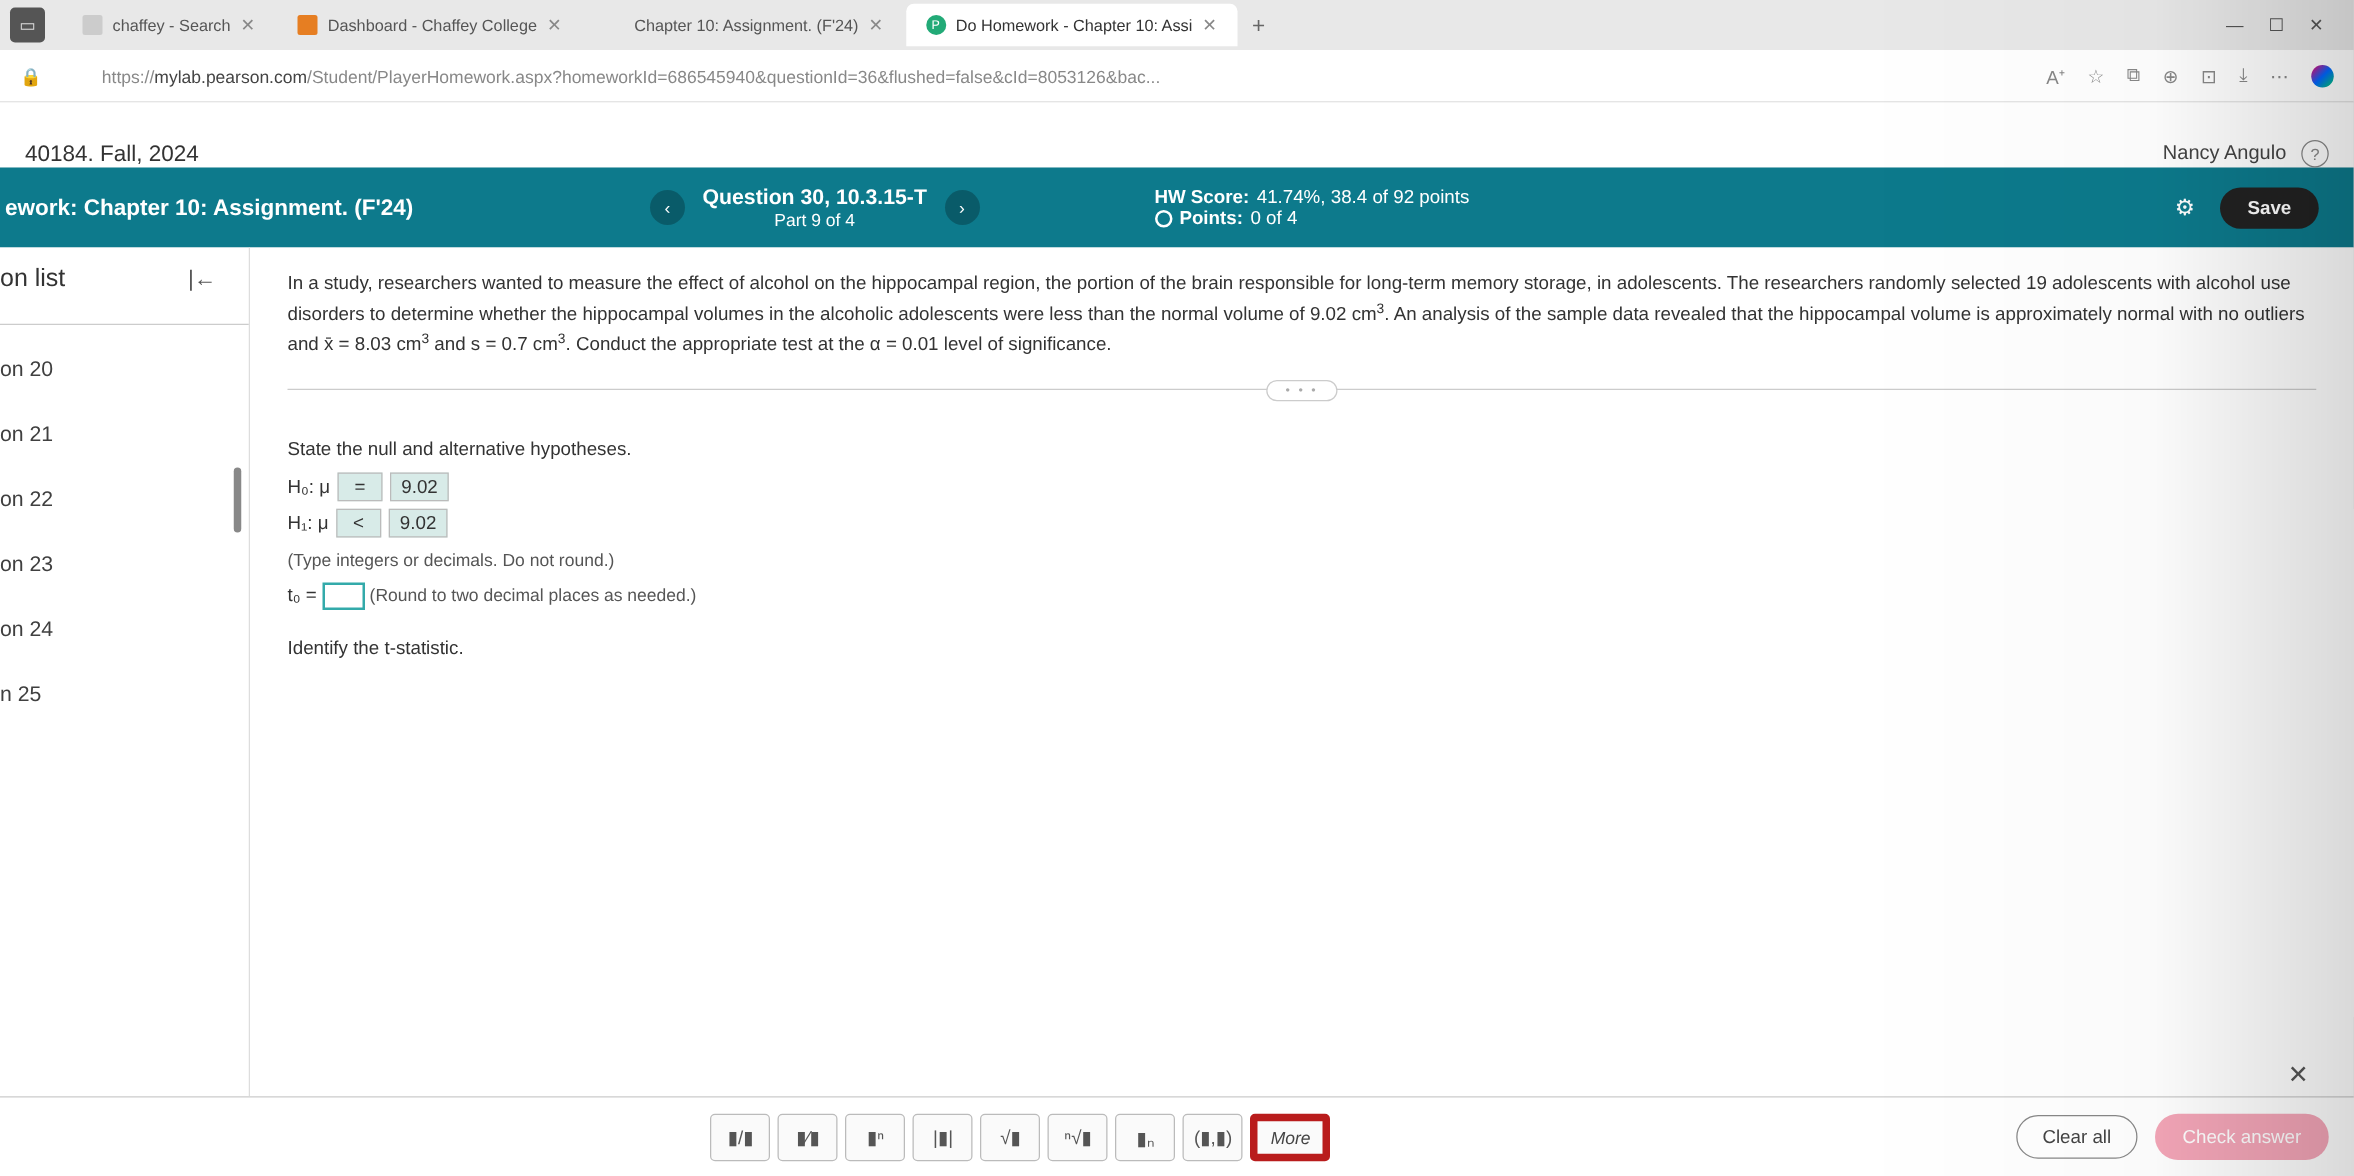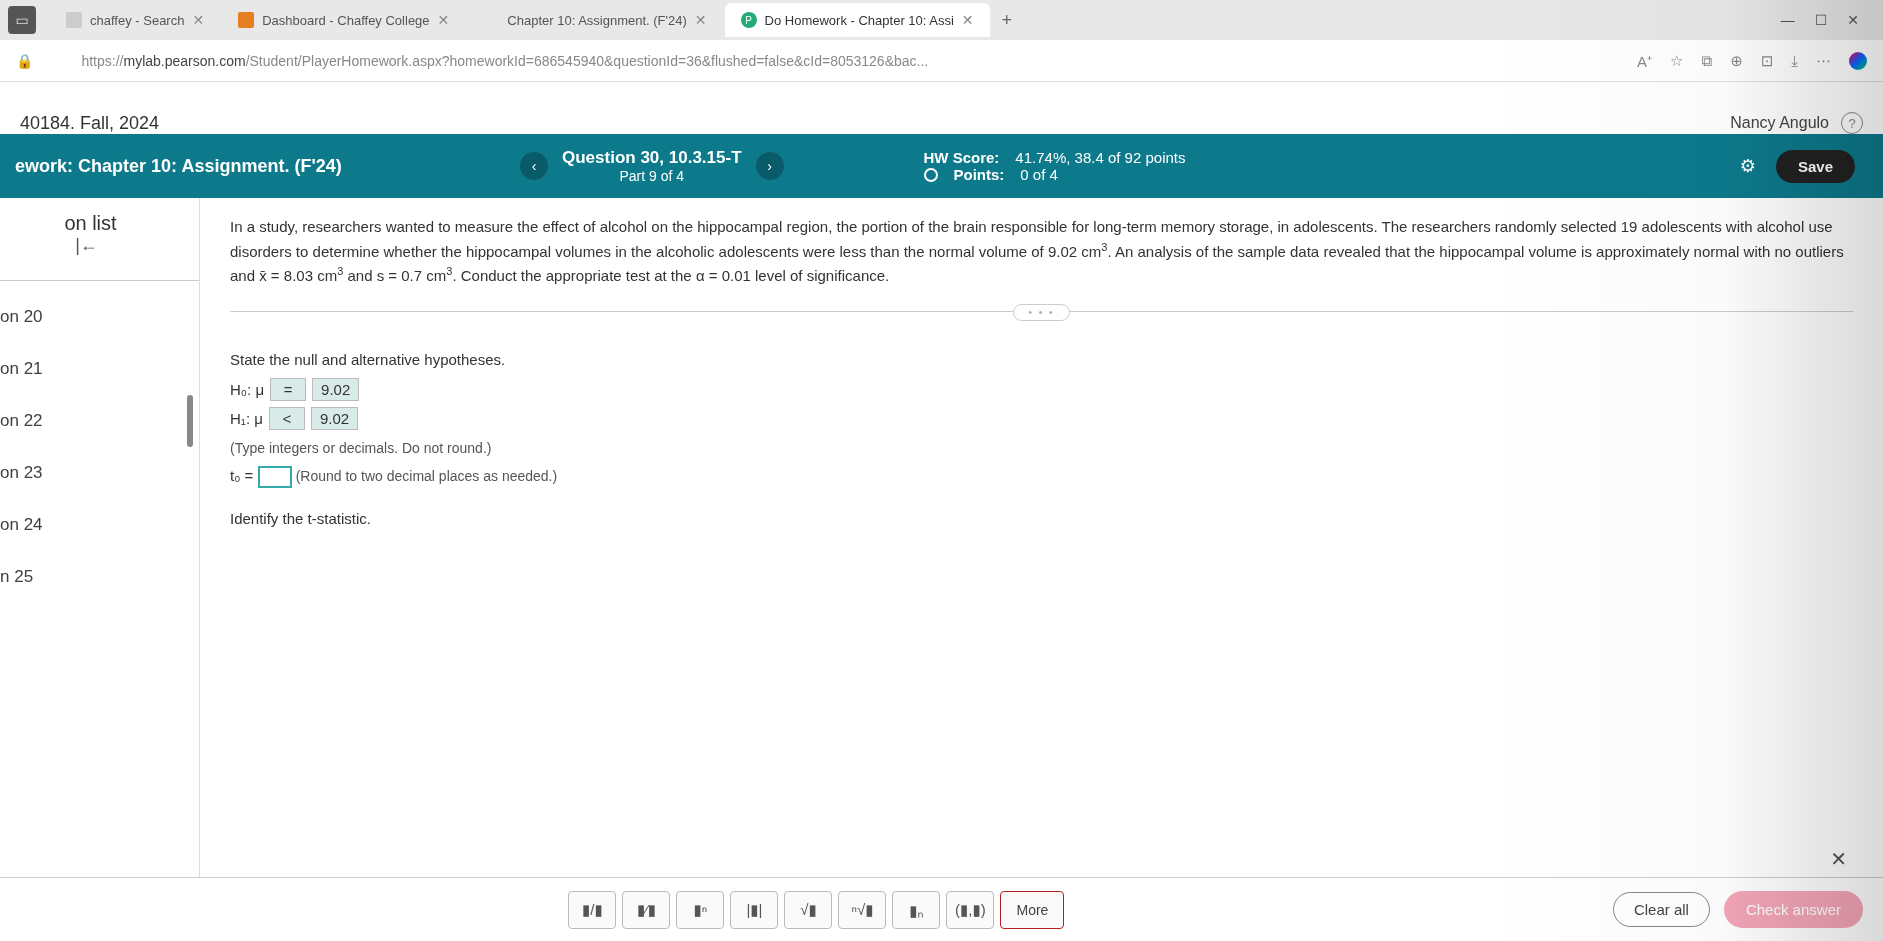--- a/index.html
+++ b/index.html
@@ -25,37 +25,37 @@
 .toolbar-icons { display: flex; gap: 18px; color: #888; font-size: 15px; align-items: center; }
 .copilot-icon { width:18px; height:18px; background: linear-gradient(135deg, #f06, #06f, #0c6); border-radius:50%; }
 
 
 .page-header { height: 52px; background: #fff; display: flex; align-items: flex-end; padding: 0 20px; justify-content: space-between; }
 .course-info { font-size: 18px; color: #333; }
 .user-area { display:flex; align-items:center; gap:12px; font-size: 16px; color: #444; }
 .help-icon { width:22px; height:22px; border:1.5px solid #888; border-radius:50%; display:flex; align-items:center; justify-content:center; font-size:13px; color:#888; }
 
 .hw-bar { height: 64px; background: #0d7a8c; display: flex; align-items: center; padding: 0 0 0 0; color: #fff; }
-.hw-title { font-size: 18px; font-weight: bold; padding-left: 15px; width: 520px; }
+.hw-title { font-size: 18px; font-weight: bold; padding-left: 4px; width: 520px; }
 .nav-btn { width: 28px; height: 28px; background: rgba(0,0,0,0.25); border-radius: 50%; display:flex; align-items:center; justify-content:center; font-size:14px; cursor:pointer; }
 .q-center { display:flex; align-items:center; gap: 14px; }
 .q-info { text-align: center; }
 .q-title { font-size: 17px; font-weight: bold; }
 .q-part { font-size: 14px; }
 .score-area { margin-left: 140px; font-size: 15px; }
-.score-line { display:flex; align-items:center; gap:16px; }
+.score-line { display:flex; align-items:center; gap:6px; }
 .circle-o { width:14px; height:14px; border:2px solid #fff; border-radius:50%; display:inline-block; }
 .gear-save { margin-left: auto; display:flex; align-items:center; gap: 20px; padding-right: 28px; }
 .gear-icon { font-size: 18px; }
 .save-btn { background: #222; color:#fff; padding: 8px 22px; border-radius: 20px; font-size: 15px; font-weight:bold; cursor:pointer; }
 
 
 .main-area { display: flex; height: calc(941px - 40px - 42px - 52px - 64px - 64px); background: #fff; }
 .sidebar { width: 200px; border-right: 1px solid #ddd; padding-top: 0; }
-.list-header { display:flex; align-items:center; justify-content:space-between; padding: 14px 18px 14px 0; font-size: 20px; color:#333;flex-direction:column; }
+.list-header { display:flex; align-items:center; justify-content:space-between; padding: 14px 18px 14px 0; font-size: 20px; color:#333; }
 .collapse-icon { font-size: 18px; color: #555; padding-right: 8px; }
 .sidebar-divider { border-top: 1px solid #ccc; margin: 10px 0; }
 .q-item { padding: 16px 0 16px 0; font-size: 17px; color: #404040; cursor:pointer; }
 .q-item.active-item { position:relative; }
 .scroll-indicator { position:absolute; right:6px; top:0; bottom:0; width:6px; background:#888; border-radius:3px; }
 
 .content { flex: 1; padding: 18px 30px 10px 30px; position: relative; overflow:hidden; }
 .stem { font-size: 15px; color: #333; line-height: 1.5; }
 .stem sup { font-size: 11px; }
 .divider-dots { text-align:center; margin: 14px 0; position:relative; }
@@ -66,21 +66,21 @@
 .work-line { margin: 10px 0; }
 .hyp-row { display:flex; align-items:center; gap: 6px; margin: 6px 0; }
 .val-box { background:#d8ebe8; padding: 2px 8px; border:1px solid #bbb; min-width:36px; text-align:center; }
 .hint { font-size: 14px; color:#555; }
 .input-box { width: 34px; height: 22px; border: 2px solid #3aa; display:inline-block; vertical-align:middle; }
 
 
 .footer { position: fixed; bottom: 0; left: 0; right: 0; height: 64px; background: #fff; border-top: 1px solid #ccc; display:flex; align-items:center; padding: 0 20px; }
 .math-palette { display:flex; gap: 6px; margin: 0 auto; }
 .palette-btn { width: 48px; height: 38px; border:1px solid #bbb; border-radius:4px; display:flex; align-items:center; justify-content:center; font-size: 15px; color:#555; background:#fafafa; cursor:pointer; }
-.more-btn { width: 64px; height: 38px; border:1px solid #b91c1c; border-radius:4px; display:flex; align-items:center; justify-content:center; font-size: 14px; color:#444; background:#fafafa; cursor:pointer; }
+.more-btn { width: 64px; height: 38px; border:6px solid #b91c1c; border-radius:4px; display:flex; align-items:center; justify-content:center; font-size: 14px; color:#444; background:#fafafa; cursor:pointer;font-style:italic; }
 .footer-right { display:flex; gap: 14px; align-items:center; }
 .clear-btn { padding: 8px 20px; border:1.5px solid #888; border-radius: 22px; font-size: 15px; color:#444; background:#fff; cursor:pointer; }
 .check-btn { padding: 10px 22px; border:none; border-radius: 22px; font-size: 15px; color:#fff; background:#f4a6b8; cursor:pointer; }
 .close-x { position:absolute; right: 16px; top: -44px; font-size: 20px; color:#555; cursor:pointer; }
 .footer-wrap { position:relative; width:100%; display:flex; align-items:center; }
 
 
 .right-shadow { position:fixed; right:0; top:0; bottom:0; width:400px; background: linear-gradient(to right, rgba(0,0,0,0) 0%, rgba(0,0,0,0.02) 60%, rgba(0,0,0,0.15) 100%); pointer-events:none; }
 </style>
 </head>

